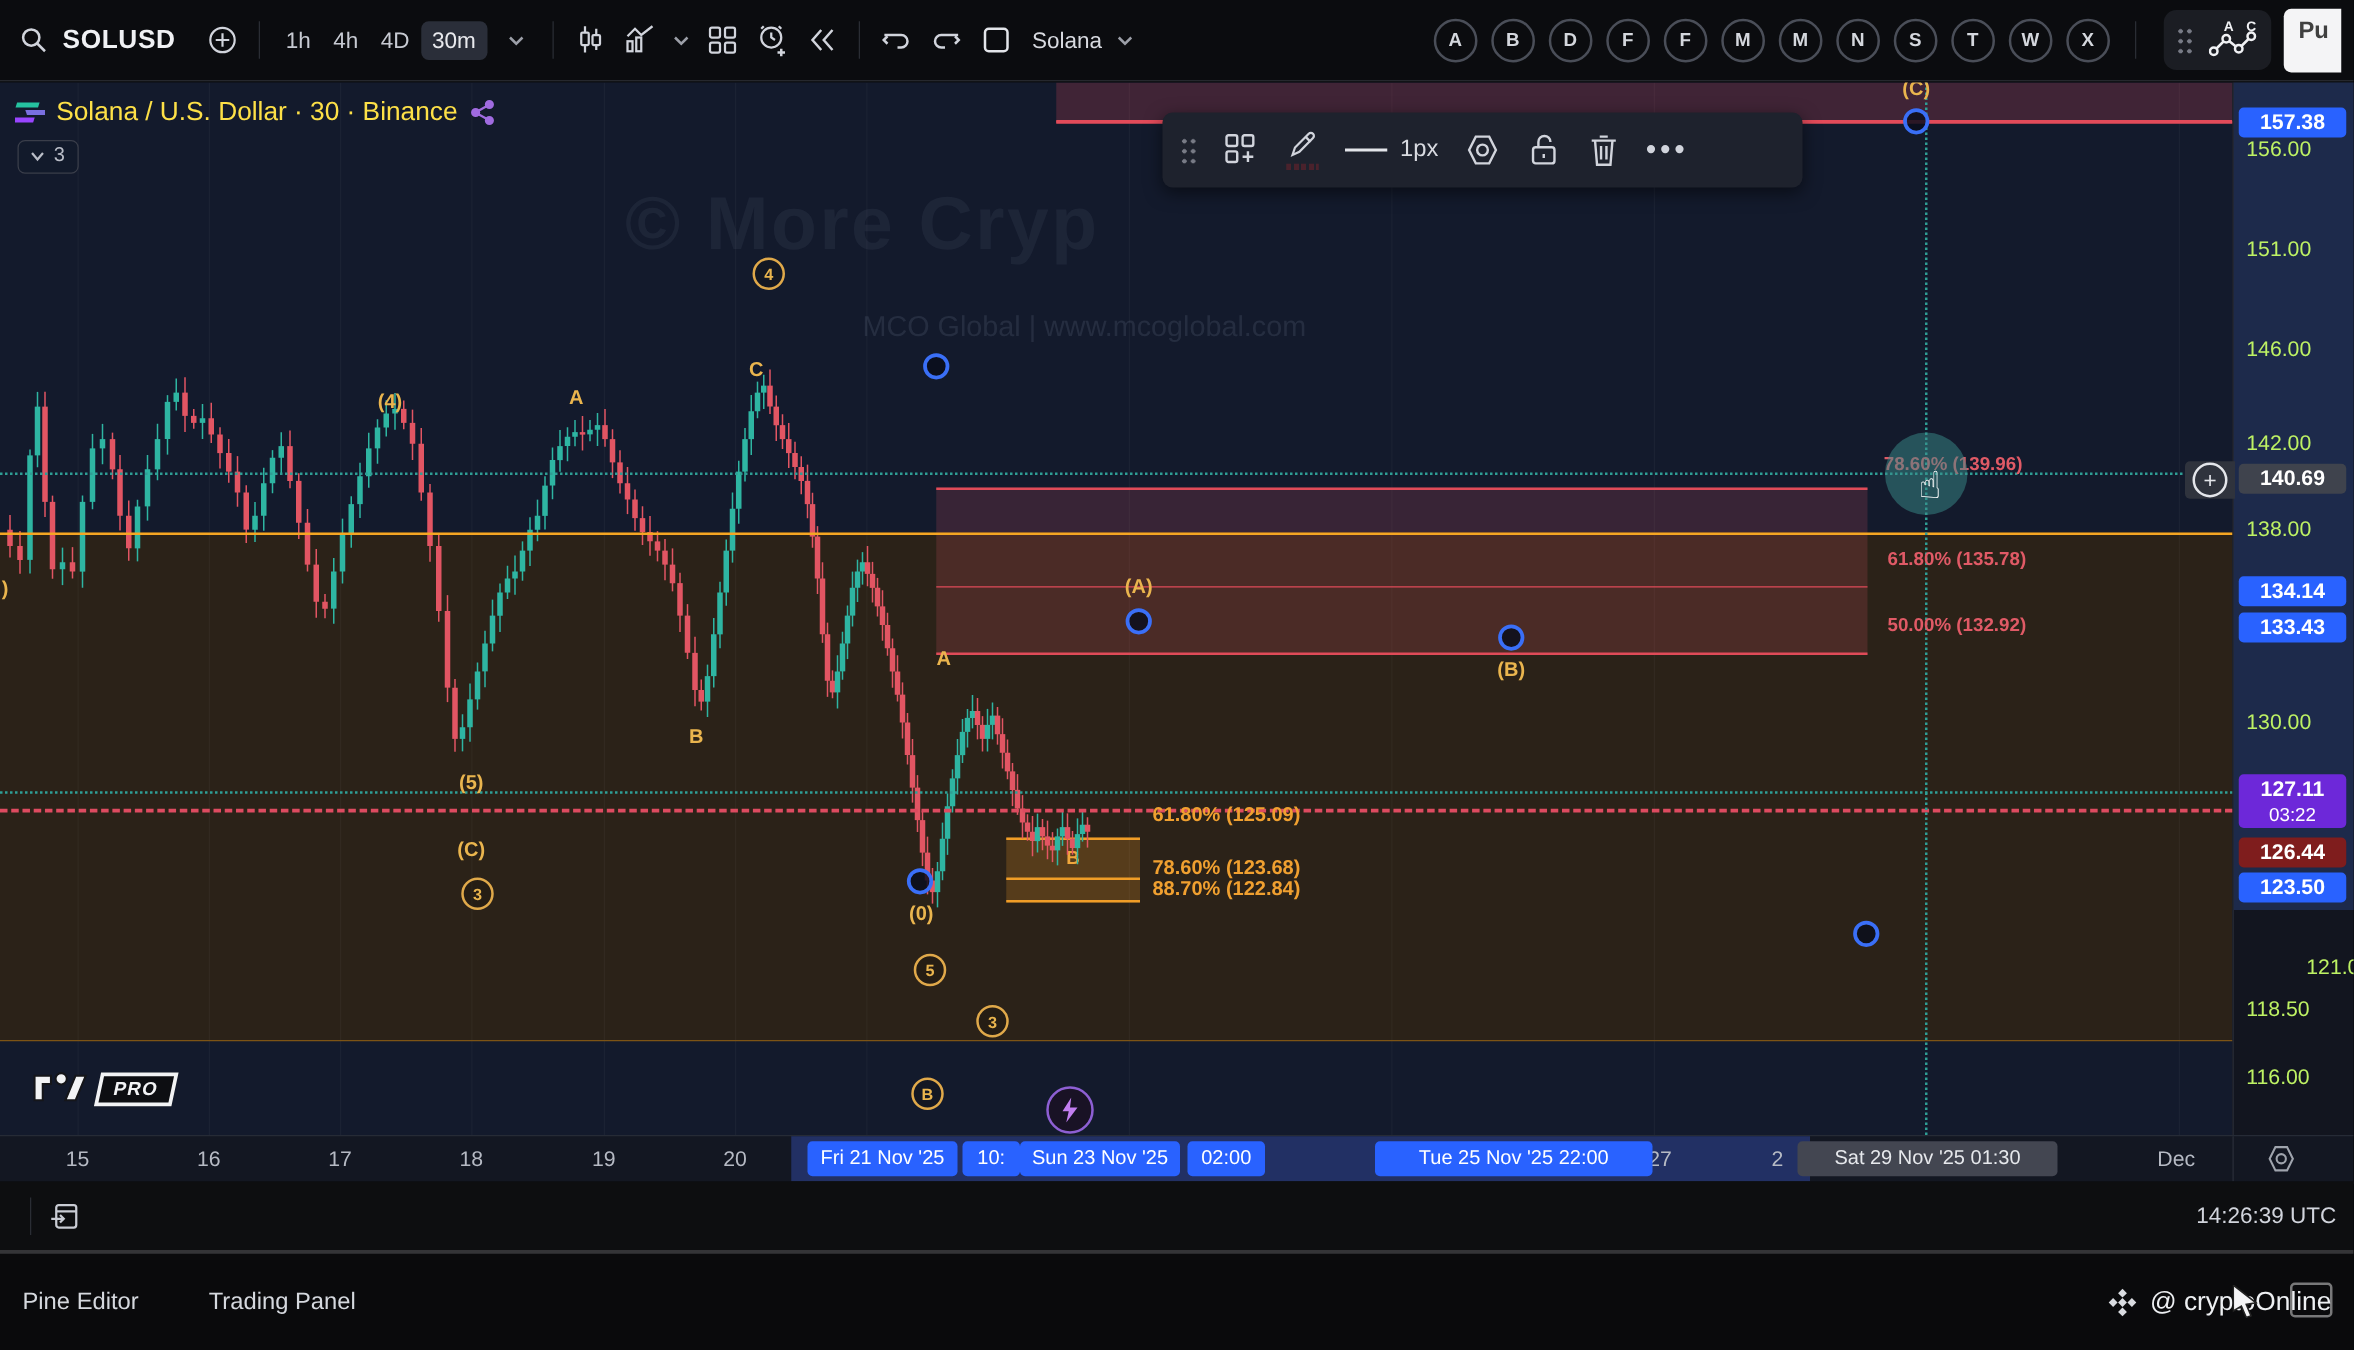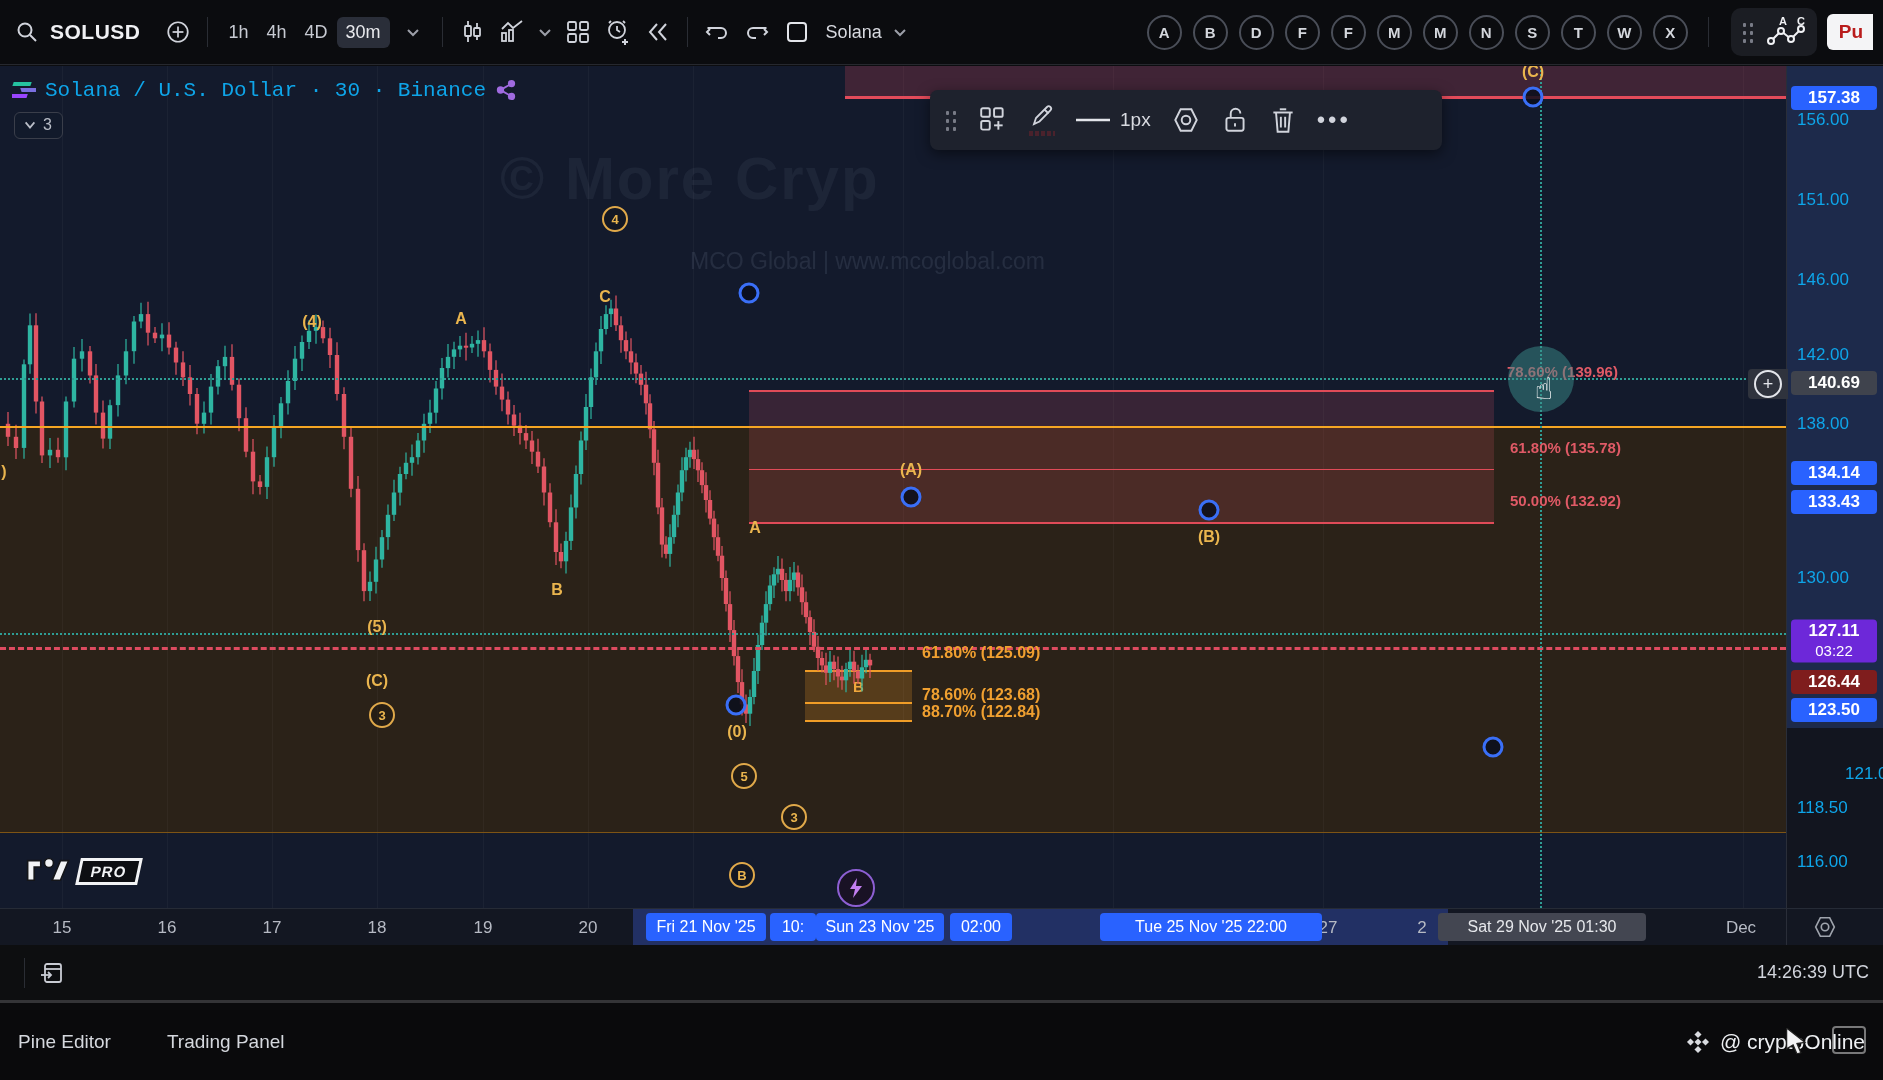--- a/index.html
+++ b/index.html
@@ -11,22 +11,22 @@
           border-bottom:1px solid #26282e;display:flex;align-items:center;padding:0 10px;box-sizing:border-box;gap:6px;}
   .tb-ico{width:34px;height:34px;display:flex;align-items:center;justify-content:center;border-radius:6px;color:#d1d4dc;flex:0 0 auto;}
   .tb-div{width:1px;height:30px;background:#2a2d34;margin:0 6px;flex:0 0 auto;}
   .symbol{font-size:21px;font-weight:bold;color:#f0f1f4;letter-spacing:.5px;margin-right:14px;}
   .tf{font-size:18px;color:#c7cad2;padding:5px 9px;border-radius:6px;flex:0 0 auto;}
   .tf.active{background:#2a2e39;color:#e8e9ed;}
   .layout-name{font-size:18px;color:#d8dae0;margin:0 2px 0 6px;}
   .circle-letter{width:31px;height:31px;border-radius:50%;border:2px solid #4a4e58;color:#d4d7dd;
      display:flex;align-items:center;justify-content:center;font-size:15px;font-weight:bold;flex:0 0 auto;margin-left:11px;}
   #tb-right-panel{background:#1b1d23;border-radius:10px;height:48px;display:flex;align-items:center;padding:0 10px;gap:12px;margin-left:10px;}
-  #publish-btn{background:#f4f4f6;color:#b91c1c;font-weight:bold;font-size:19px;border-radius:6px 0 0 6px;
-     height:36px;display:flex;align-items:center;padding:0 10px 0 12px;margin-left:4px;}
+  #publish-btn{background:#f4f4f6;color:#404040;font-weight:bold;font-size:19px;border-radius:6px 0 0 6px;
+     height:36px;display:flex;align-items:center;padding:0 10px 15px 12px;margin-left:4px;}
   .dots6{width:14px;height:22px;background-image:radial-gradient(#787b86 1.6px,transparent 1.8px);
      background-size:7px 8px;}
   
   #chart{position:absolute;left:0;top:66px;width:1786px;height:842px;background:#131a2c;overflow:hidden;}
   #zone-brown{position:absolute;left:0;top:360px;width:1786px;height:406px;background:#2b2218;}
   .gridv{position:absolute;top:0;width:1px;height:842px;background:rgba(255,255,255,.035);}
   .hline{position:absolute;left:0;width:1786px;height:0;}
   #topband{position:absolute;left:845px;top:0;width:941px;height:30px;background:rgba(228,75,90,.22);border-bottom:2px solid #e34b5a;}
   #fib-upper{position:absolute;left:749px;top:324px;width:745px;height:130px;background:rgba(206,82,96,.20);
      border-top:2px solid #e04b58;border-bottom:2px solid #e04b58;}
@@ -42,41 +42,41 @@
      display:flex;align-items:center;justify-content:center;background:rgba(20,16,8,.25);}
   .anchor{position:absolute;width:15px;height:15px;border:3px solid #3a6ff7;border-radius:50%;
      background:rgba(10,14,28,.85);transform:translate(-50%,-50%);z-index:6;}
   #crossv{position:absolute;top:0;height:842px;width:0;border-left:2px dotted #2f9e95;z-index:5;}
   #cursor-halo{position:absolute;width:66px;height:66px;border-radius:50%;background:rgba(58,140,137,.5);
      transform:translate(-50%,-50%);z-index:9;}
   #hand{position:absolute;z-index:9;color:#fff;font-size:30px;font-family:"DejaVu Sans",sans-serif;transform:translate(-50%,-20%);}
   #watermark1{position:absolute;left:500px;top:78px;font-size:60px;font-weight:bold;color:rgba(173,186,214,.07);letter-spacing:2px;z-index:2;}
   #watermark2{position:absolute;left:690px;top:182px;font-size:23px;color:rgba(173,186,214,.12);z-index:2;}
   #chart-header{position:absolute;left:12px;top:12px;display:flex;align-items:center;gap:9px;z-index:8;}
-  #chart-header .t{font-size:21px;color:#0ea5e9;font-family:Liberation Mono, monospace;}
+  #chart-header .t{font-size:21px;color:#fde047;}
   #collapse-btn{position:absolute;left:14px;top:46px;border:1px solid #3a3e4a;border-radius:6px;background:rgba(19,26,44,.6);
      color:#b9bdc7;font-size:16px;padding:3px 10px 4px 8px;display:flex;align-items:center;gap:6px;z-index:8;}
   
   #float-tb{position:absolute;left:930px;top:24px;width:512px;height:60px;background:#1e222d;border-radius:8px;
      box-shadow:0 4px 14px rgba(0,0,0,.5);display:flex;align-items:center;padding:0 14px;gap:20px;z-index:8;box-sizing:border-box;}
   .ft-ico{display:flex;align-items:center;justify-content:center;color:#d1d4dc;}
   #pencil-wrap{display:flex;flex-direction:column;align-items:center;gap:1px;}
   #pencil-underline{width:26px;height:5px;background:repeating-linear-gradient(90deg,#4a222c 0 4px,#1e222d 4px 6px);}
   #onepx{font-size:19px;color:#d8dae0;display:flex;align-items:center;gap:10px;}
   
   #tvpro{position:absolute;left:26px;top:788px;display:flex;align-items:center;z-index:6;}
   #pro-badge{border:3px solid #f2f3f5;background:#0d0e12;color:#f2f3f5;font-weight:bold;font-size:15px;
      padding:2px 10px;transform:skewX(-12deg);margin-left:6px;letter-spacing:1px;}
   
   #replay-badge{position:absolute;left:856px;top:822px;width:34px;height:34px;border-radius:50%;border:2px solid #8d5fd3;
      background:#191225;transform:translate(-50%,-50%);display:flex;align-items:center;justify-content:center;z-index:6;}
   
   #paxis{position:absolute;left:1786px;top:66px;width:97px;height:842px;background:#12151f;border-left:1px solid #2a2e39;}
   #paxis-band{position:absolute;left:0;top:0;width:97px;height:662px;background:#1d2a4b;}
-  .ptick{position:absolute;left:10px;font-size:17px;color:#0ea5e9;transform:translateY(-50%);}
+  .ptick{position:absolute;left:10px;font-size:17px;color:#bef264;transform:translateY(-50%);}
   .pbadge{position:absolute;left:4px;width:86px;border-radius:4px;color:#fff;font-size:17px;font-weight:bold;
      text-align:center;padding:2px 0;transform:translateY(-50%);box-sizing:border-box;}
   .pbadge.blue{background:#2962ff;} .pbadge.red{background:#7f1d1d;}
   .pbadge.teal{background:#6d28d9;line-height:1.15;} .pbadge.gray{background:#3f434d;}
   .pbadge .sub{font-weight:normal;font-size:15px;}
   #plus-pill{position:absolute;left:1748px;top:369px;width:40px;height:30px;background:#2f333d;border-radius:4px 0 0 4px;
      display:flex;align-items:center;justify-content:center;z-index:7;}
   #plus-pill .pc{width:24px;height:24px;border:2px solid #e3e5ea;border-radius:50%;color:#e3e5ea;font-size:18px;
      display:flex;align-items:center;justify-content:center;line-height:0;}
   

